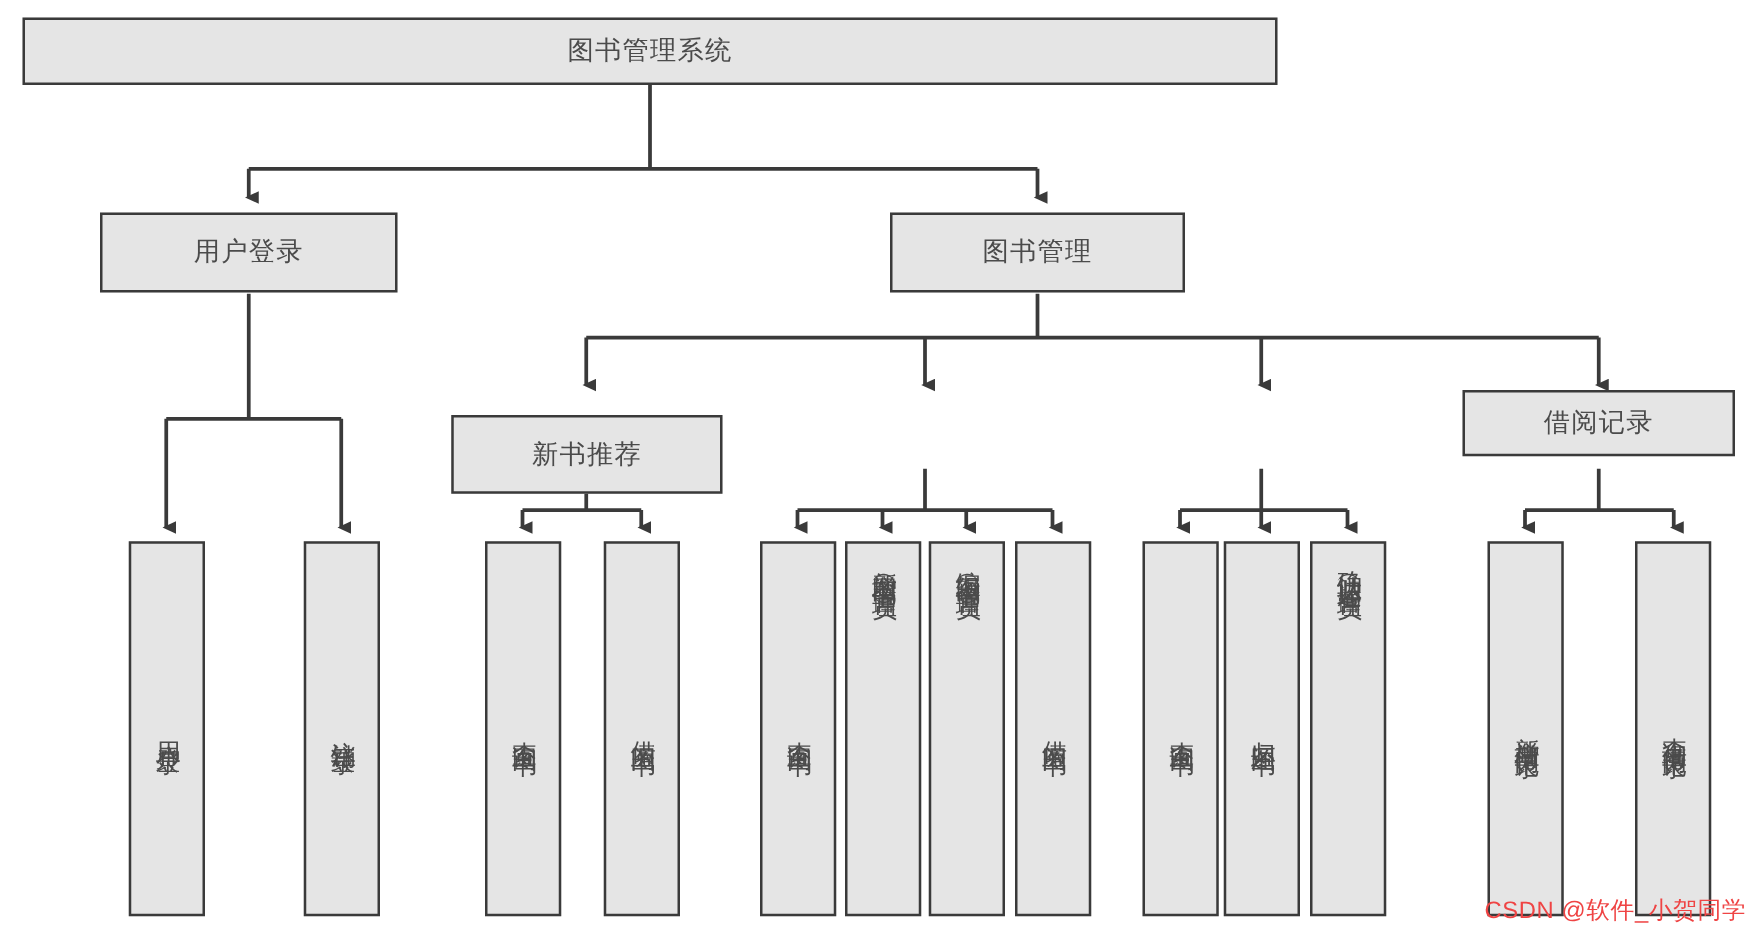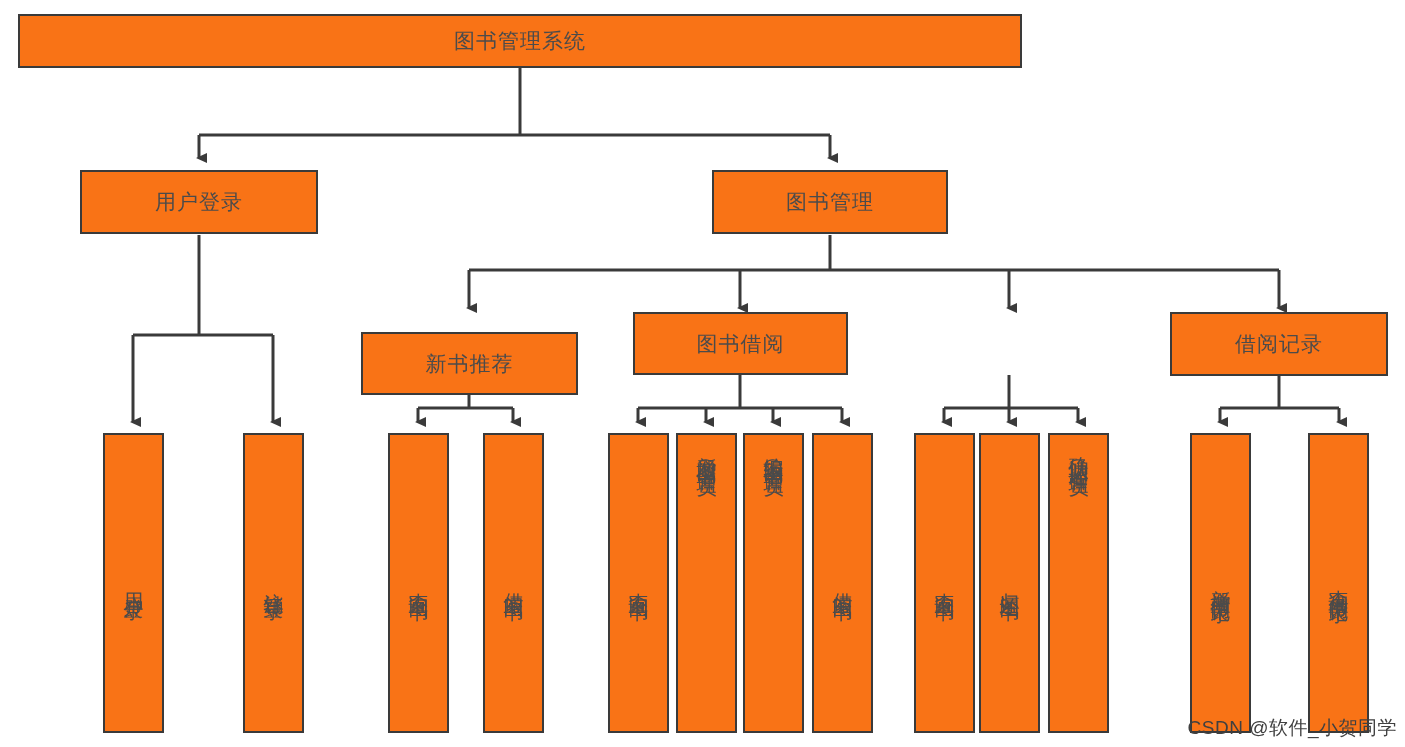--- a/index.html
+++ b/index.html
@@ -21,21 +21,21 @@
     position: absolute;
     left: 0;
     top: 0;
     width: 1405px;
     height: 747px;
     pointer-events: none;
   }
   .node {
     position: absolute;
     box-sizing: border-box;
-    background: #f97316;
+    background: #e5e5e5;
     border: 2px solid #3a3a3a;
     display: flex;
     align-items: center;
     justify-content: center;
     color: #4a4a4a;
   }
   .node.root {
     border-width: 2px;
   }
   .node-label {
@@ -60,21 +60,21 @@
   }
   .node.leaf.center-text {
     align-items: center;
     padding-top: 0;
   }
   .watermark {
     position: absolute;
     right: 8px;
     bottom: 6px;
     font-size: 19px;
-    color: #404040;
+    color: #ef4444;
     white-space: nowrap;
     letter-spacing: 0.5px;
   }
 </style>
 </head>
 <body>
 
 <div id="canvas">
 
   <svg class="wires" viewBox="0 0 1405 747">
@@ -134,24 +134,21 @@
   <div class="node" style="left:80px; top:170px; width:238px; height:64px;">
     <span class="node-label">用户登录</span>
   </div>
   <div class="node" style="left:712px; top:170px; width:236px; height:64px;align-items:center;">
     <span class="node-label">图书管理</span>
   </div>
 
   <div class="node" style="left:361px; top:312px; width:217px; height:63px;margin-top:20px;">
     <span class="node-label">新书推荐</span>
   </div>
-  <div class="node" style="left:633px; top:312px; width:215px; height:63px;">
-    <span class="node-label">图书借阅</span>
-  </div>
-  <div class="node" style="left:1170px; top:312px; width:218px; height:64px;">
+  <div class="node" style="left:1170px; top:312px; width:218px; height:53px;">
     <span class="node-label">借阅记录</span>
   </div>
 
   <div class="node leaf center-text" style="left:103px; top:433px; width:61px; height:300px;">
     <span class="node-label">用户登录</span>
   </div>
   <div class="node leaf center-text" style="left:243px; top:433px; width:61px; height:300px;">
     <span class="node-label">注销登录</span>
   </div>
 

